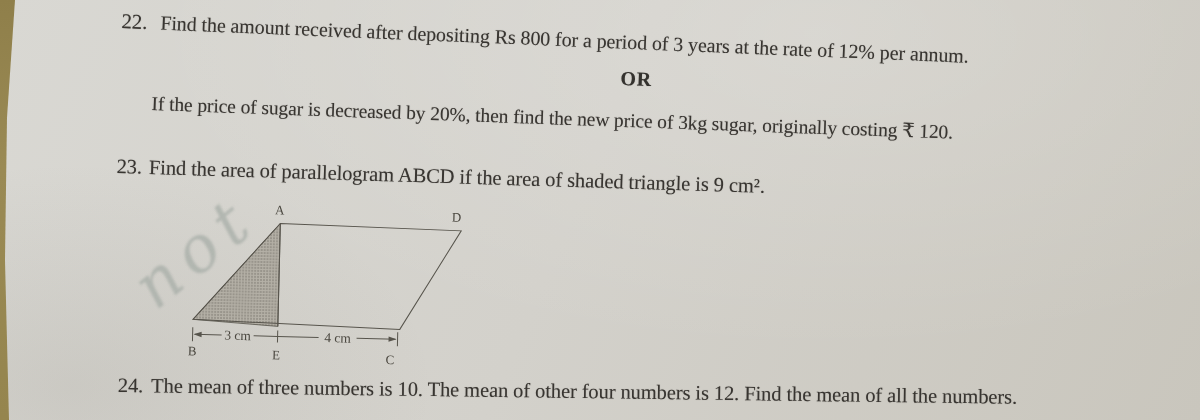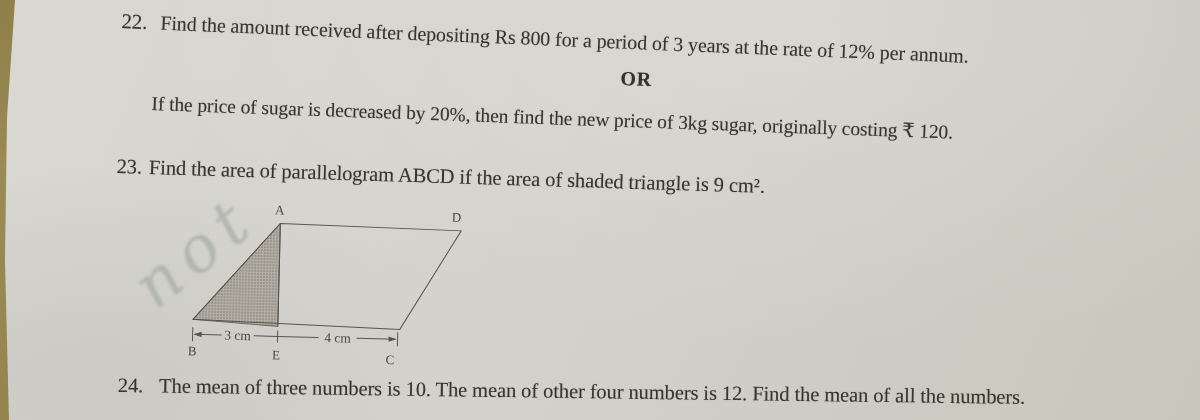--- a/index.html
+++ b/index.html
@@ -33,21 +33,21 @@
   .or{
     position:absolute;left:621px;top:67px;
     font-weight:bold;font-size:20px;letter-spacing:0.5px;
     color:#34322e;transform:rotate(2.1deg);transform-origin:left top;
     text-shadow:0 0 1px rgba(56,54,50,0.35);
   }
   .q22alt{left:152px;top:92px;font-size:19.5px;transform:rotate(2.05deg);}
   .q23{left:117px;top:155px;font-size:20.5px;transform:rotate(1.75deg);}
   .q23 .qnum{margin-right:7px;}
   .q24{left:118px;top:374px;font-size:20.5px;transform:rotate(0.75deg);}
-  .q24 .qnum{margin-right:16px;}
+  .q24 .qnum{margin-right:8px;}
   .watermark{
     position:absolute;left:162px;top:255px;
     font-size:64px;line-height:1;
     font-style:italic;
     font-family:"DejaVu Serif","Liberation Serif",serif;
     color:#aab0aa;
     letter-spacing:10px;
     opacity:0.8;
     filter:blur(1.1px);
     transform:rotate(-39deg);

